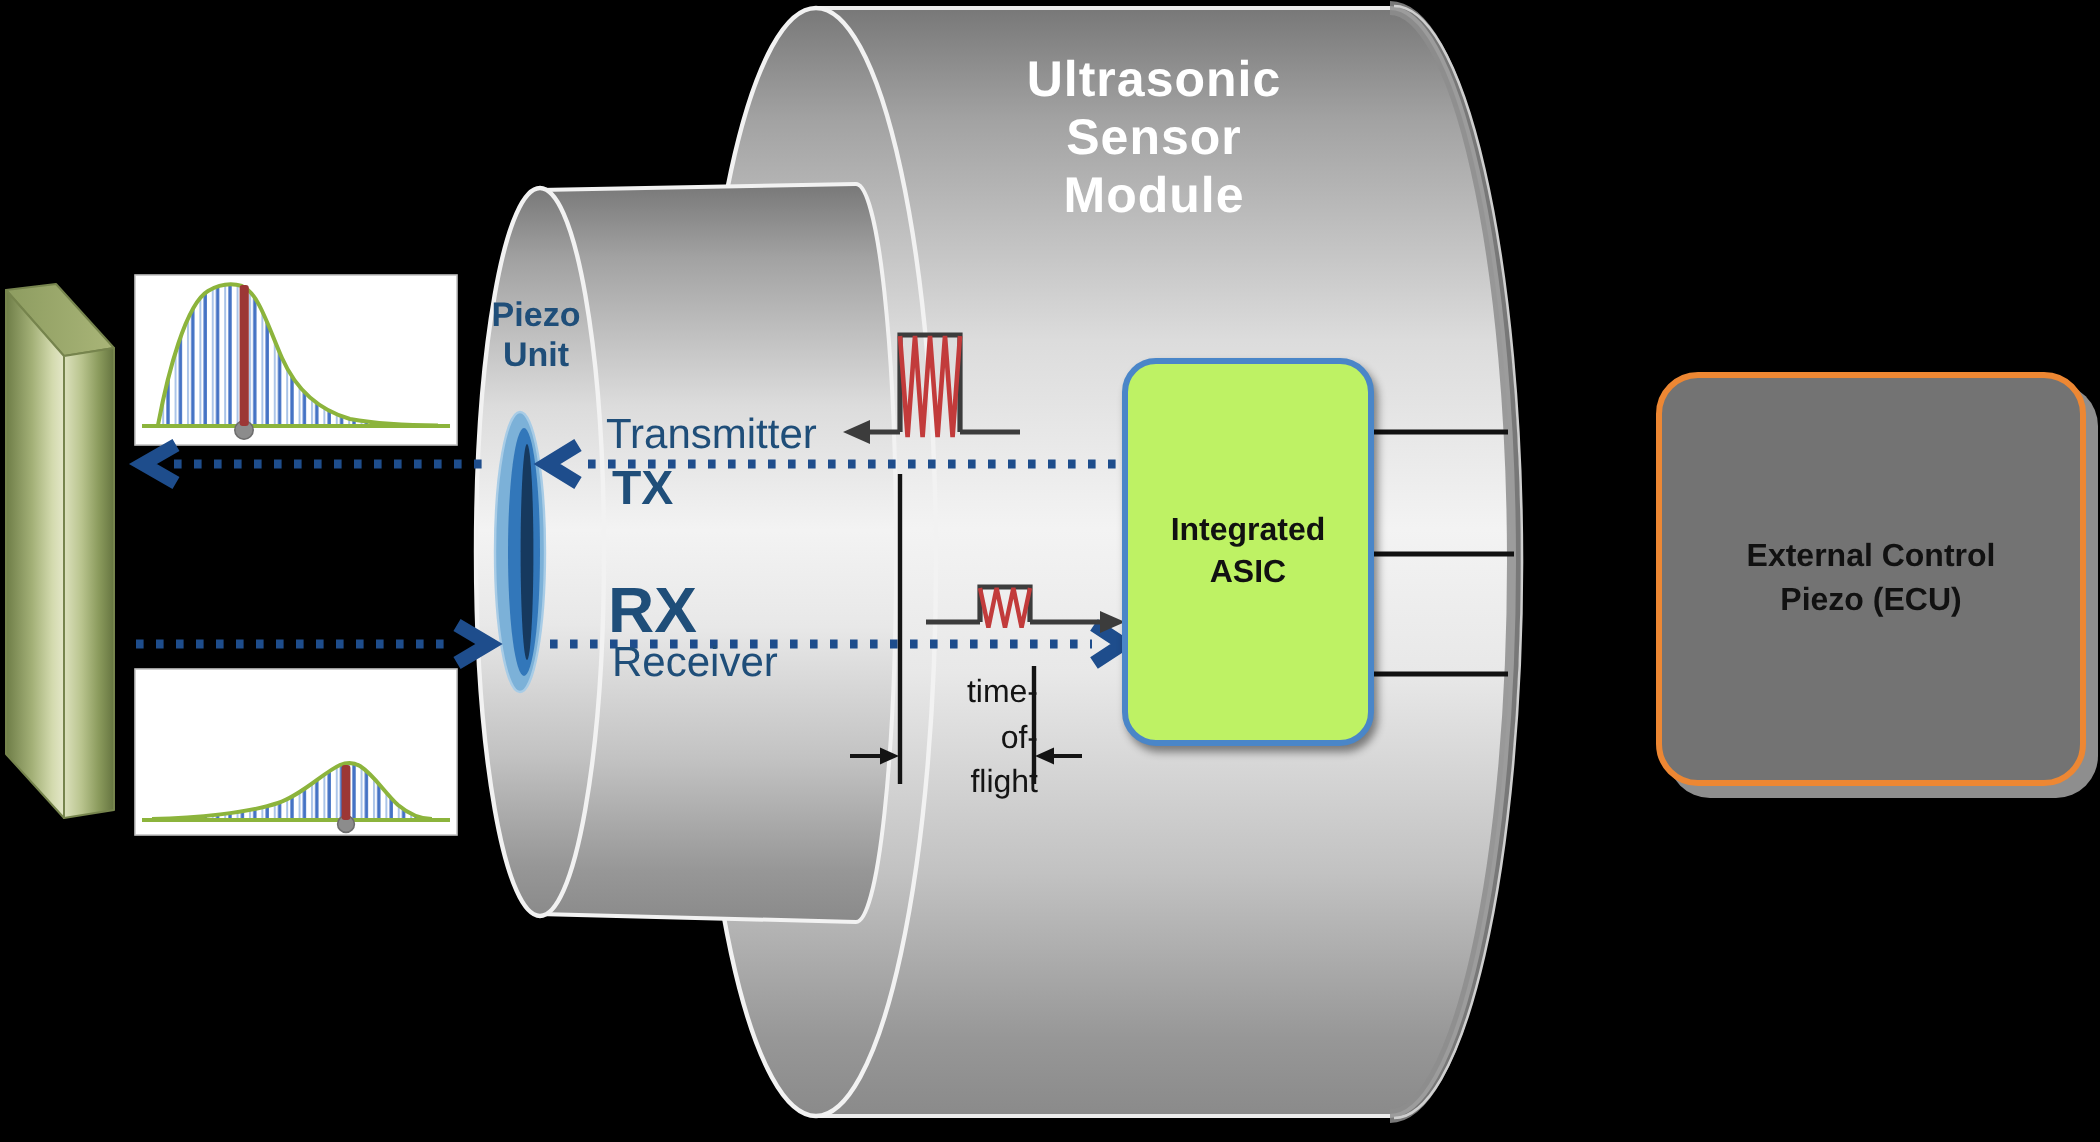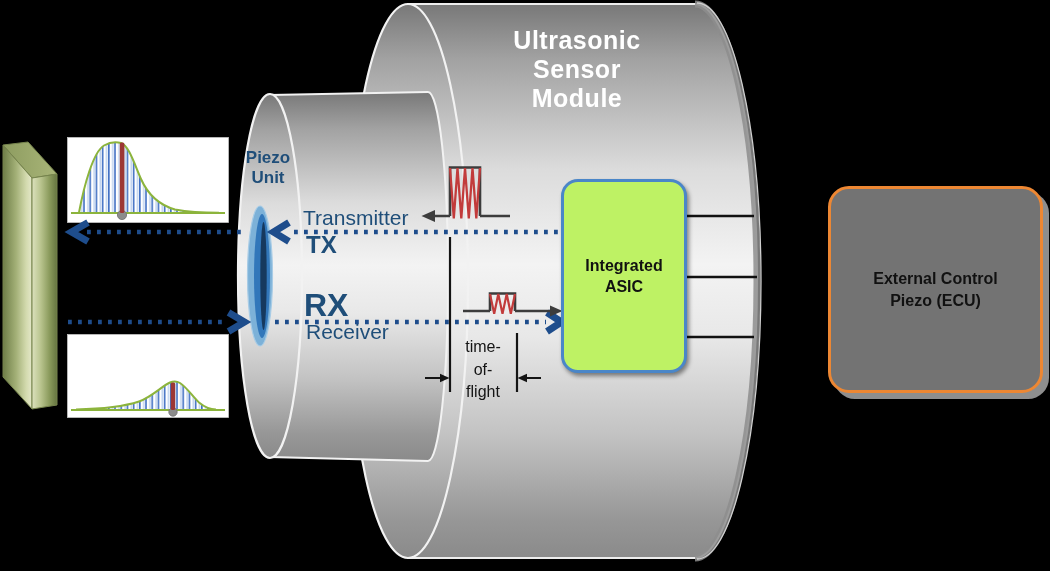--- a/index.html
+++ b/index.html
@@ -16,21 +16,21 @@
   }
   .piezo-label{
     left:234px;top:148px;width:68px;text-align:center;
     color:#1f4e79;font-weight:bold;font-size:17px;line-height:20px;
   }
   .tx-word{left:303px;top:207px;color:#1f4e79;font-size:21px;line-height:22px;}
   .tx-abbr{left:306px;top:231px;color:#1f4e79;font-size:24px;font-weight:bold;line-height:28px;}
   .rx-abbr{left:304px;top:291px;color:#1f4e79;font-size:32px;font-weight:bold;line-height:28px;}
   .rx-word{left:306px;top:321px;color:#1f4e79;font-size:21px;line-height:22px;}
   .tof-label{
-    left:447px;top:336px;width:72px;text-align:center;
+    left:447px;top:336px;width:72px;text-align:right;
     color:#141414;font-size:16px;line-height:22.5px;
   }
   .asic-box{
     left:561px;top:179px;width:120px;height:188px;
     background:#bef264;border:3.5px solid #4a86c8;border-radius:17px;
     box-shadow:2px 3px 4px rgba(0,0,0,.45);
     display:flex;align-items:center;justify-content:center;text-align:center;
     color:#111;font-weight:bold;font-size:16px;line-height:21px;
   }
   .ecu-box{

